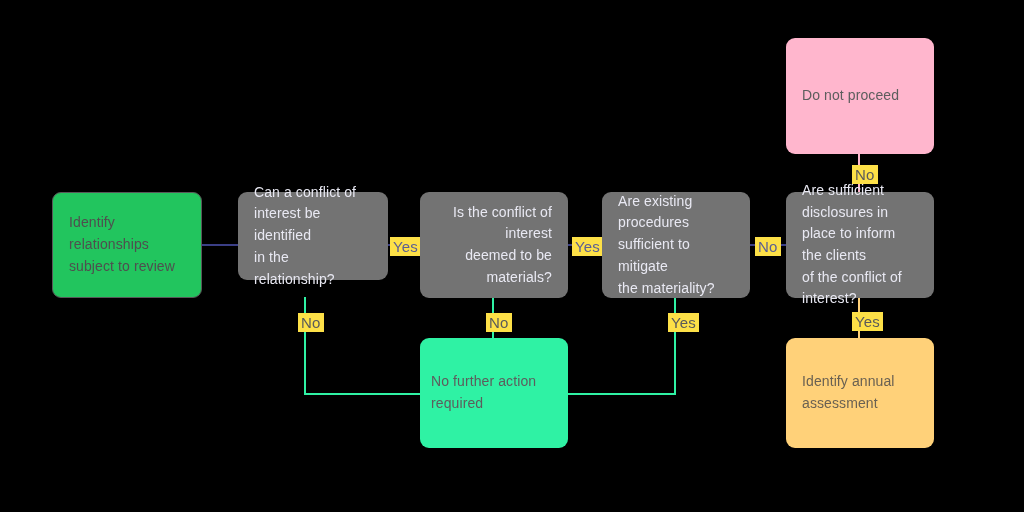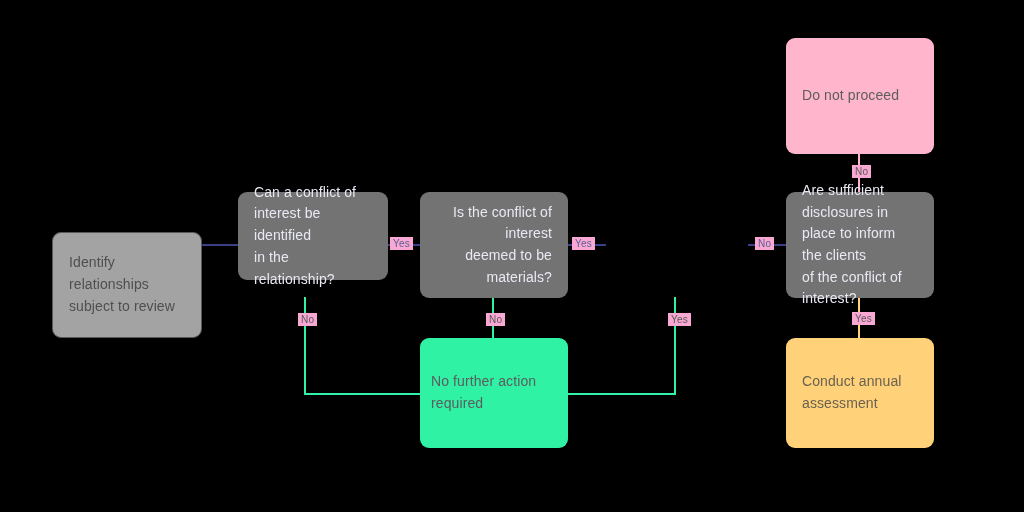--- a/index.html
+++ b/index.html
@@ -33,23 +33,22 @@
     letter-spacing: 0.1px;
     white-space: pre-line;
   }
   .node.decision {
     background: #737373;
   }
   .node.decision .label {
     color: #e9e9f3;
   }
   .node.start {
-    background: #a3a3a3;
+    background: #22c55e;
     border: 1.5px solid #585858;
-    margin-top: 40px;
   }
   .node.start .label {
     color: #4f4f4f;
   }
   .node.stop {
     background: #ffb6cd;
   }
   .node.stop .label {
     color: #5d5d5d;
   }
@@ -69,24 +68,24 @@
   .edge {
     position: absolute;
     background: #3b3f86;
   }
   .edge.green { background: #2ff2a4; }
   .edge.pink  { background: #ffb6cd; }
   .edge.amber { background: #ffd179; }
 
   .edge-label {
     position: absolute;
-    font-size: 10px;
+    font-size: 15px;
     letter-spacing: 0.2px;
     color: #5a5a5a;
-    background: #f9a8d4;
+    background: #fde047;
     padding: 1px 3px;
     white-space: nowrap;
   }
   .edge-label.on-navy { color: #5b5f93; }
 </style>
 </head>
 <body>
 
 <div id="canvas">
 
@@ -127,33 +126,38 @@
     <span class="label">Can a conflict of
 interest be identified
 in the relationship?</span>
   </div>
 
   <div class="node decision" style="left:420px; top:192px; width:148px; height:106px;text-align:right;">
     <span class="label">Is the conflict of interest
 deemed to be materials?</span>
   </div>
 
+  <div class="node decision" style="left:602px; top:192px; width:148px; height:106px;">
+    <span class="label">Are existing procedures
+sufficient to mitigate
+the materiality?</span>
+  </div>
 
   <div class="node decision" style="left:786px; top:192px; width:148px; height:106px;">
     <span class="label">Are sufficient disclosures in
 place to inform the clients
 of the conflict of interest?</span>
   </div>
 
   <div class="node stop" style="left:786px; top:38px; width:148px; height:116px;">
     <span class="label">Do not proceed</span>
   </div>
 
   <div class="node ok" style="left:420px; top:338px; width:148px; height:110px;padding-left:11px;">
     <span class="label">No further action required</span>
   </div>
 
   <div class="node action" style="left:786px; top:338px; width:148px; height:110px;">
-    <span class="label">Conduct annual
+    <span class="label">Identify annual
 assessment</span>
   </div>
 
 </div>
 
 </body></html>

